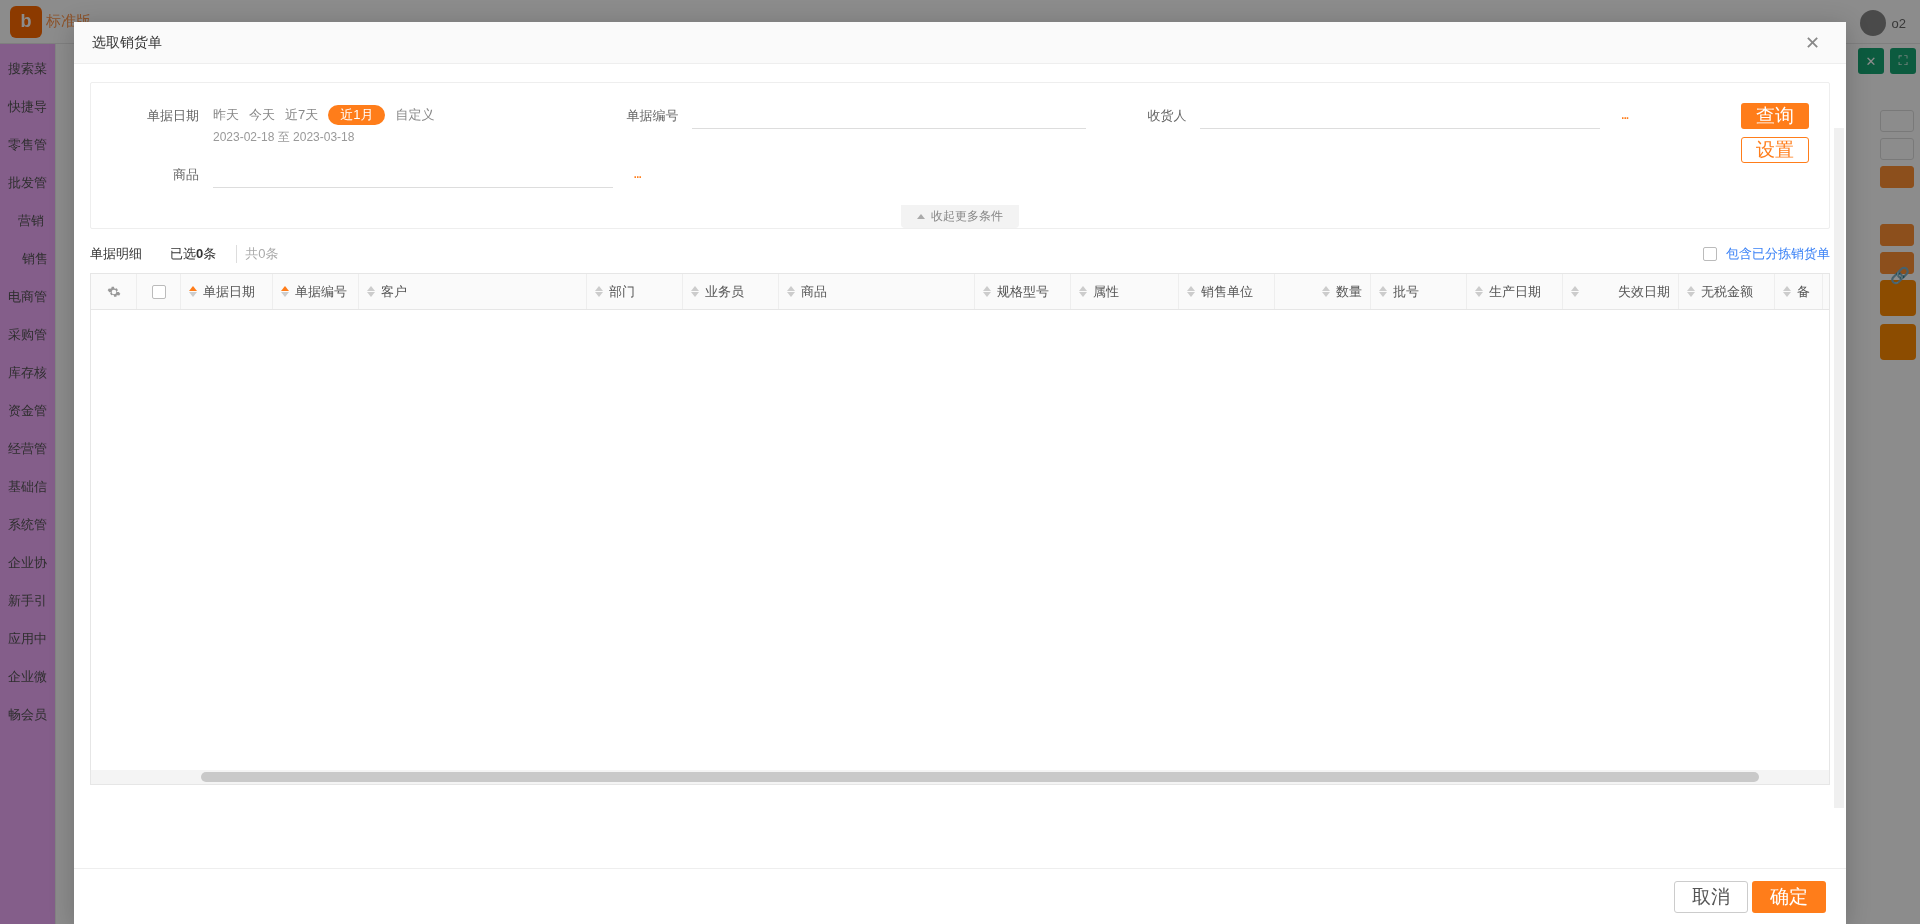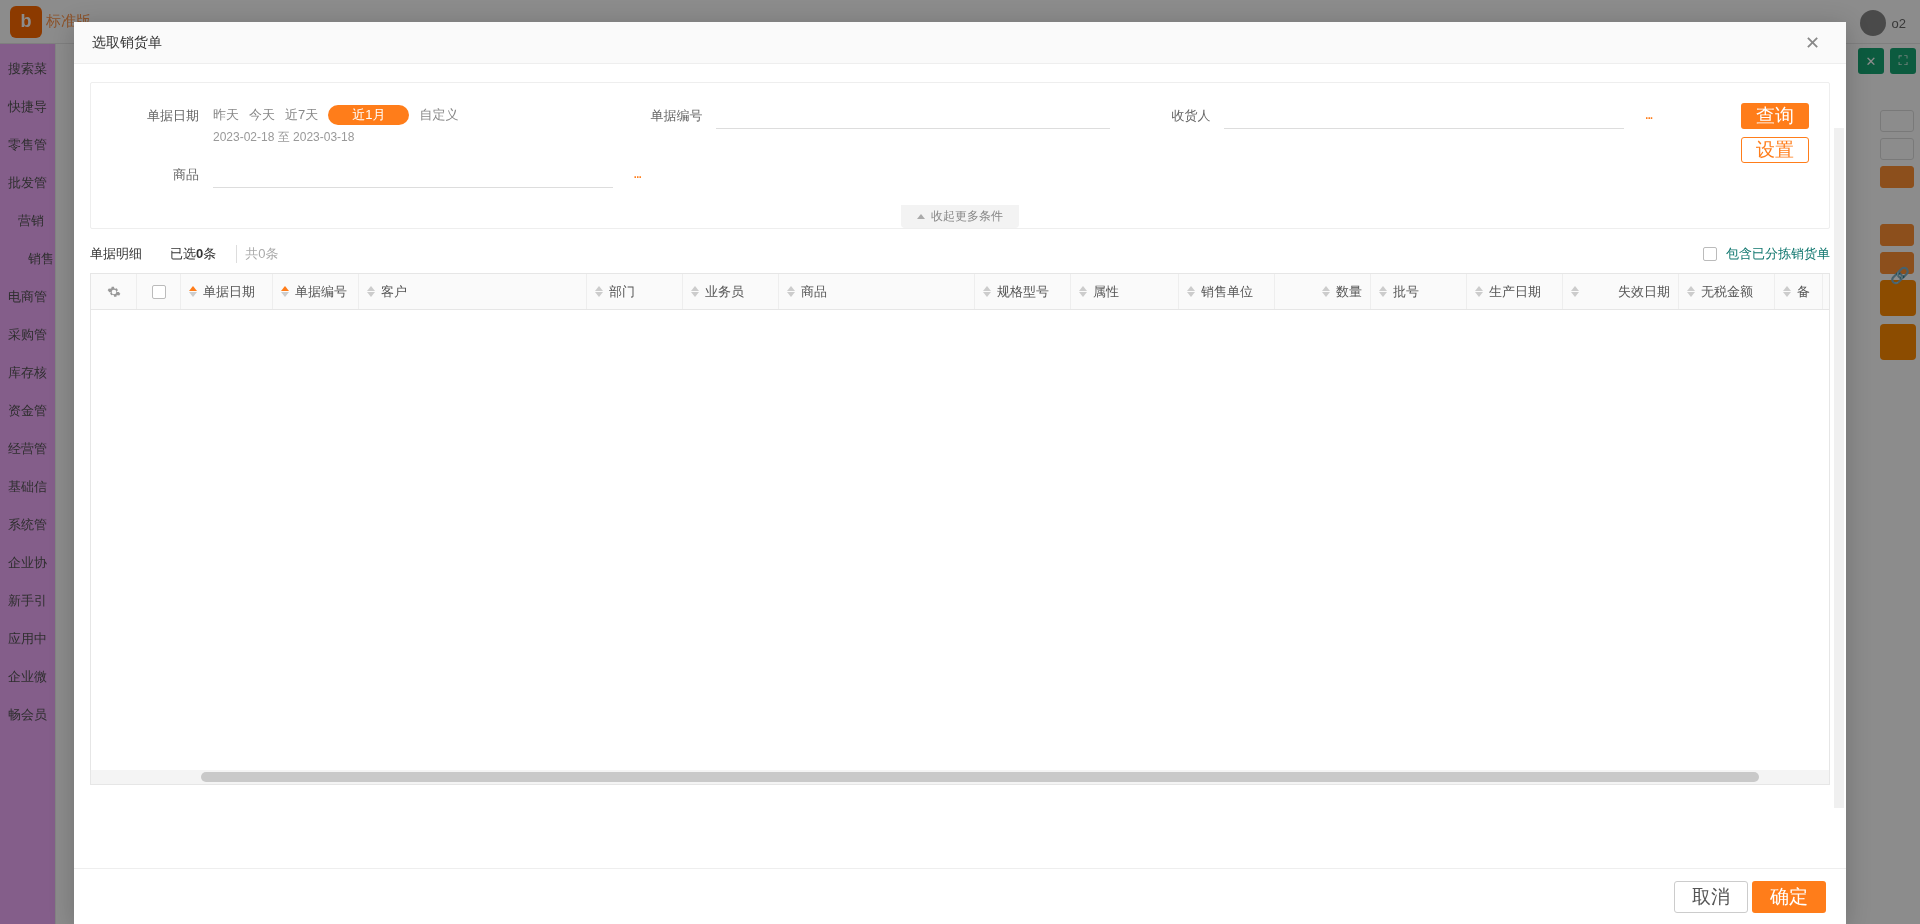--- a/index.html
+++ b/index.html
@@ -30,41 +30,41 @@
 .close-x { font-size:18px; color:#888; cursor:pointer; padding:4px 8px; }
 .modal-body { flex:1; overflow:auto; padding:0 16px; background:#fff; position:relative; }
 
 .filter-card { border:1px solid #eee; border-radius:2px; margin-top:18px; padding:22px 24px 0 24px; position:relative; }
 .filter-row { display:flex; align-items:flex-start; gap:40px; margin-bottom:18px; }
 .filter-field { display:flex; align-items:flex-start; gap:14px; }
 .f-label { width:84px; text-align:right; color:#666; font-size:13px; padding-top:2px; }
 .f-body { }
 .date-tabs { display:flex; gap:10px; align-items:center; font-size:13px; }
 .dt-item { color:#888; cursor:pointer; }
-.dt-item.active { background:#ff7d1a; color:#fff; border-radius:10px; padding:1px 24px; }
+.dt-item.active { background:#ff7d1a; color:#fff; border-radius:10px; padding:1px 12px; }
 .date-range { color:#999; font-size:12px; margin-top:4px; }
 .f-input { width:440px; border:none; border-bottom:1px solid #ddd; height:24px; background:transparent; outline:none; font-size:13px; }
 .f-input.sm { width:394px; }
 .f-more { color:#ff7d1a; font-size:16px; margin-left:6px; cursor:pointer; letter-spacing:-2px; }
 .filter-actions { position:absolute; right:20px; top:20px; display:flex; flex-direction:column; gap:8px; }
 .btn { height:26px; min-width:58px; padding:0 14px; border-radius:3px; font-size:19px; cursor:pointer; display:flex; align-items:center; justify-content:center; border:1px solid transparent; }
 .btn-primary { background:#ff7d1a; color:#fff; }
 .btn-outline { background:#fff; color:#ff7d1a; border:1px solid #ff7d1a; }
 .collapse-bar { text-align:center; margin:-1px auto 0; }
 .collapse-pill { display:inline-flex; align-items:center; gap:6px; background:#f3f3f3; color:#888; font-size:12px; padding:3px 16px; border-radius:0 0 4px 4px; cursor:pointer; }
 .chev-up { display:inline-block; width:0; height:0; border-left:4px solid transparent; border-right:4px solid transparent; border-bottom:5px solid #aaa; transform:translateY(-1px) rotate(180deg); }
 .chev-up.up { transform:none; }
 
 .list-header { display:flex; align-items:center; justify-content:space-between; margin-top:16px; }
 .list-title { display:flex; align-items:flex-start; gap:28px; font-size:13px; }
 .list-title .bold { color:#333; }
 .list-title .sel { color:#333; }
 .list-title .sel b { }
 .list-title .total { color:#aaa; border-left:1px solid #ddd; padding-left:8px; margin-left:-8px; }
-.chk-wrap { display:flex; align-items:center; gap:9px; color:#0f766e; font-size:13px; }
+.chk-wrap { display:flex; align-items:center; gap:9px; color:#3b82f6; font-size:13px; }
 .chk { width:14px; height:14px; border:1px solid #bbb; border-radius:2px; background:#fff; cursor:pointer; }
 
 .table-wrap { margin-top:10px; border:1px solid #e6e6e6; height:512px; display:flex; flex-direction:column; position:relative; }
 .thead { display:flex; background:#fafafa; border-bottom:1px solid #e6e6e6; height:36px; align-items:stretch; }
 .th { border-right:1px solid #eee; display:flex; align-items:center; padding:0 8px; gap:6px; color:#555; font-size:13px; white-space:nowrap; flex:0 0 auto; }
 .th.gear { width:46px; justify-content:center; color:#999; cursor:pointer; }
 .th.chkcol { width:44px; justify-content:center; }
 .sort { display:flex; flex-direction:column; line-height:0; gap:1px; }
 .tri { width:0; height:0; border-left:4px solid transparent; border-right:4px solid transparent; }
 .tri.up { border-bottom:5px solid #ccc; }
@@ -110,21 +110,21 @@
       <div class="bg-avatar"></div>
       <span>o2</span>
     </div>
   </div>
   <div class="bg-sidebar">
     <div class="bg-sb-item">搜索菜</div>
     <div class="bg-sb-item">快捷导</div>
     <div class="bg-sb-item">零售管</div>
     <div class="bg-sb-item">批发管</div>
     <div class="bg-sb-item" style="padding-left:18px">营销</div>
-    <div class="bg-sb-item" style="padding-left:28px">销售</div>
+    <div class="bg-sb-item" style="padding-left:22px">销售</div>
     <div class="bg-sb-item">电商管</div>
     <div class="bg-sb-item">采购管</div>
     <div class="bg-sb-item">库存核</div>
     <div class="bg-sb-item">资金管</div>
     <div class="bg-sb-item">经营管</div>
     <div class="bg-sb-item">基础信</div>
     <div class="bg-sb-item">系统管</div>
     <div class="bg-sb-item">企业协</div>
     <div class="bg-sb-item">新手引</div>
     <div class="bg-sb-item">应用中</div>

